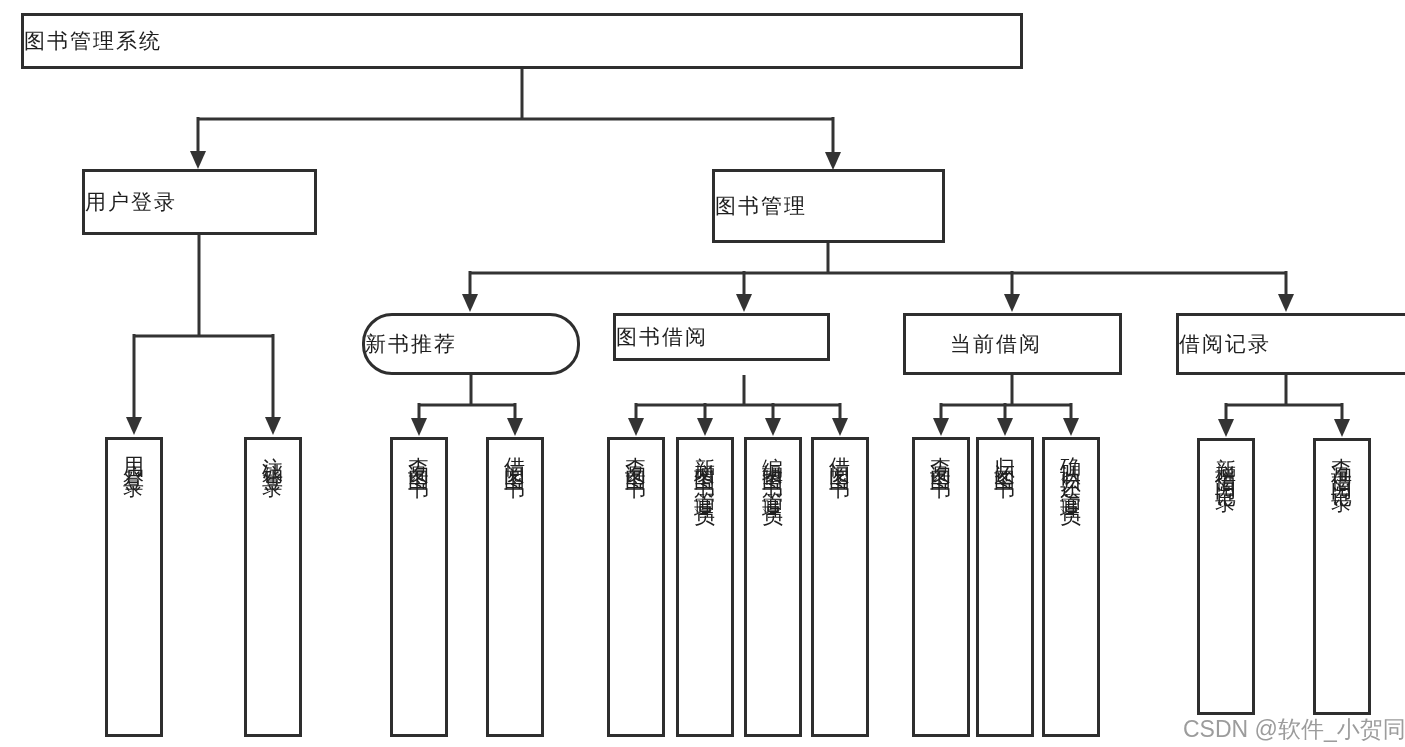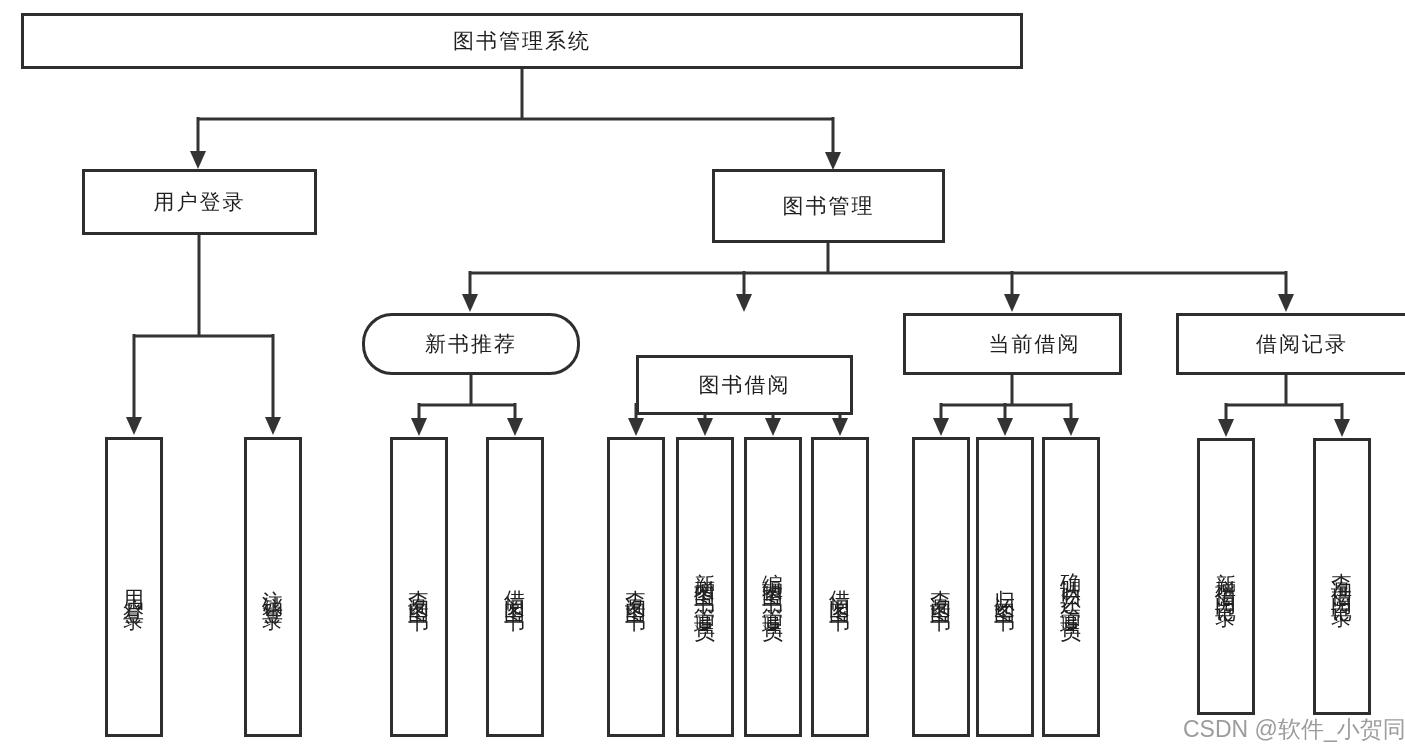--- a/index.html
+++ b/index.html
@@ -10,21 +10,21 @@
     font-family:"Liberation Sans",sans-serif;
     color:#1f1f1f;
     overflow:hidden;
   }
   #wires{position:absolute;left:0;top:0;width:1405px;height:747px;}
   .box{
     position:absolute;
     box-sizing:border-box;
     background:#ffffff;
     border:3px solid #2e2e2e;
-    display:flex;align-items:center;justify-content:center;
+    display:flex;align-items:center;
     text-align:center;
   }
   .hlabel{font-size:21px;letter-spacing:2px;color:#1f1f1f;}
   .vbox{
     writing-mode:vertical-rl;
     text-orientation:mixed;
   }
   .vlabel{
     font-size:21px;
     letter-spacing:7px;
@@ -116,21 +116,21 @@
   <div class="box" style="left:82px;top:169px;width:235px;height:66px;">
     <span class="hlabel">用户登录</span>
   </div>
   <div class="box" style="left:712px;top:169px;width:233px;height:74px;">
     <span class="hlabel">图书管理</span>
   </div>
 
   <div class="box" style="left:362px;top:313px;width:218px;height:62px;border-radius:30px;">
     <span class="hlabel">新书推荐</span>
   </div>
-  <div class="box" style="left:636px;top:313px;width:217px;height:60px;margin-top:42px;">
+  <div class="box" style="left:613px;top:313px;width:217px;height:48px;">
     <span class="hlabel">图书借阅</span>
   </div>
   <div class="box" style="left:903px;top:313px;width:219px;height:62px;padding-left:44px;">
     <span class="hlabel">当前借阅</span>
   </div>
   <div class="box" style="left:1176px;top:313px;width:252px;height:62px;">
     <span class="hlabel">借阅记录</span>
   </div>
 
   <div class="box vbox" style="left:105px;top:437px;width:58px;height:300px;">

